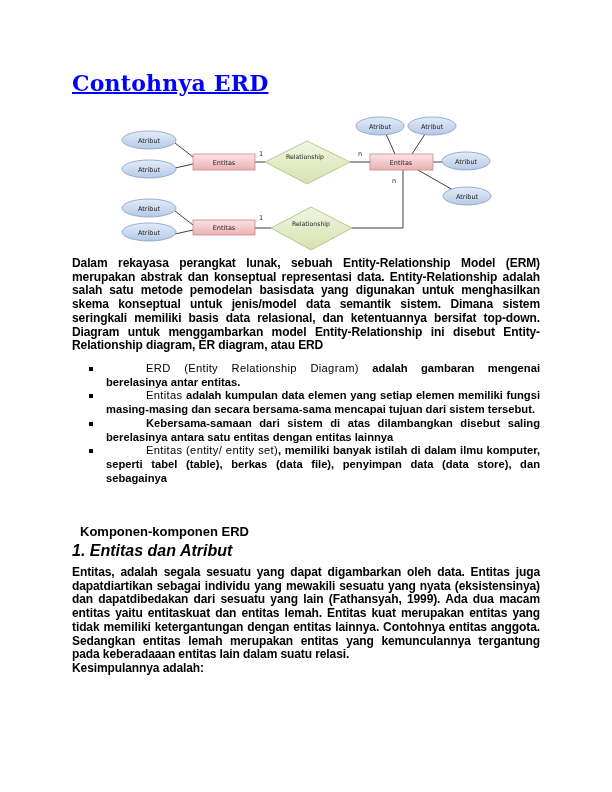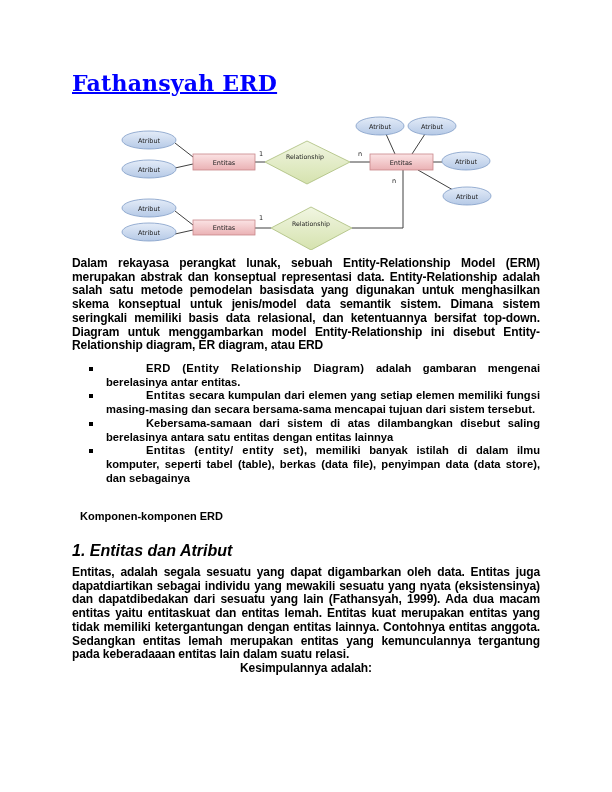--- a/index.html
+++ b/index.html
@@ -17,32 +17,32 @@
     .body-text {
       position: absolute; left: 72px; width: 468px;
       font-size: 12px; line-height: 13.7px; font-weight: bold;
       text-align: justify; letter-spacing: -0.1px;
     }
     .p1 { top: 257px; }
     .dot { position: absolute; left: 72px; top: 340px; font-size: 11px; font-weight: bold; }
     ul.bullets { position: absolute; left: 72px; top: 362px; width: 468px; margin: 0; padding: 0; list-style: none; }
     ul.bullets li { position: relative; padding-left: 34px; font-size: 11.2px; line-height: 13.7px; font-weight: bold; text-align: justify; margin-bottom: 0; }
     ul.bullets li .bullet { position: absolute; left: 17px; top: 5px; width: 4px; height: 4px; background: #000; }
-    ul.bullets li .strong { font-weight: 700; letter-spacing: 0.3px; padding-left: 40px; }
-    .h-komponen { position: absolute; left: 72px; top: 510px; font-size: 11px; font-weight: 900; padding-left: 8px; }
+    ul.bullets li .strong { font-weight: 400; letter-spacing: 0.3px; padding-left: 40px; }
+    .h-komponen { position: absolute; left: 72px; top: 524px; font-size: 13px; font-weight: 900; padding-left: 8px; }
     .h-entitas { position: absolute; left: 72px; top: 542px; font-size: 16px; font-style: italic; font-weight: bold; }
     .p2 { top: 566px; }
     .p2 .strong { font-weight: 900; }
   </style>
 </head>
 <body>
 
 <div class="page">
 
-  <h1 class="title">Fathansyah ERD</h1>
+  <h1 class="title">Contohnya ERD</h1>
 
   <div class="diagram">
     <svg width="400" height="140" viewBox="110 110 400 140" xmlns="http://www.w3.org/2000/svg">
       <defs>
         <linearGradient id="gAttr" x1="0" y1="0" x2="0" y2="1">
           <stop offset="0" stop-color="#e4ecf8"></stop>
           <stop offset="1" stop-color="#b5c9e6"></stop>
         </linearGradient>
         <linearGradient id="gEnt" x1="0" y1="0" x2="0" y2="1">
           <stop offset="0" stop-color="#fbe3e4"></stop>
@@ -139,33 +139,33 @@
   <p class="body-text p1" style="margin:0;">Dalam rekayasa perangkat lunak, sebuah Entity-Relationship Model (ERM) merupakan abstrak dan konseptual representasi data. Entity-Relationship adalah salah satu metode pemodelan basisdata yang digunakan untuk menghasilkan skema konseptual untuk jenis/model data semantik sistem. Dimana sistem seringkali memiliki basis data relasional, dan ketentuannya bersifat top-down. Diagram untuk menggambarkan model Entity-Relationship ini disebut Entity-Relationship diagram, ER diagram, atau ERD</p>
   <div class="dot">.</div>
 
   <ul class="bullets">
     <li>
       <span class="bullet"></span>
       <span class="strong">ERD (Entity Relationship Diagram)</span><span> adalah gambaran mengenai berelasinya antar entitas.</span>
     </li>
     <li>
       <span class="bullet"></span>
-      <span class="strong">Entitas</span><span> secara kumpulan dari elemen yang setiap elemen memiliki fungsi masing-masing dan secara bersama-sama mencapai tujuan dari sistem tersebut.</span>
+      <span class="strong">Entitas</span><span> adalah kumpulan data elemen yang setiap elemen memiliki fungsi masing-masing dan secara bersama-sama mencapai tujuan dari sistem tersebut.</span>
     </li>
     <li>
       <span class="bullet"></span>
       <span class="strong"></span><span>Kebersama-samaan dari sistem di atas dilambangkan disebut saling berelasinya antara satu entitas dengan entitas lainnya</span>
     </li>
     <li>
       <span class="bullet"></span>
       <span class="strong">Entitas (entity/ entity set)</span><span>, memiliki banyak istilah di dalam ilmu komputer, seperti tabel (table), berkas (data file), penyimpan data (data store), dan sebagainya</span>
     </li>
   </ul>
 
   <div class="h-komponen">Komponen-komponen ERD</div>
   <div class="h-entitas">1. Entitas dan Atribut</div>
 
   <div class="body-text p2">
     <div><span class="strong">Entitas</span><span>, adalah segala sesuatu yang dapat digambarkan oleh data. Entitas juga dapatdiartikan sebagai individu yang mewakili sesuatu yang nyata (eksistensinya) dan dapatdibedakan dari sesuatu yang lain (Fathansyah, 1999). Ada dua macam entitas yaitu entitaskuat dan entitas lemah. Entitas kuat merupakan entitas yang tidak memiliki ketergantungan dengan entitas lainnya. Contohnya entitas anggota. Sedangkan entitas lemah merupakan entitas yang kemunculannya tergantung pada keberadaaan entitas lain dalam suatu relasi.</span></div>
-    <div style="text-align:center;">Kesimpulannya adalah:</div>
+    <div style="text-align:left;">Kesimpulannya adalah:</div>
   </div>
 
 </div>
 
 </body></html>

